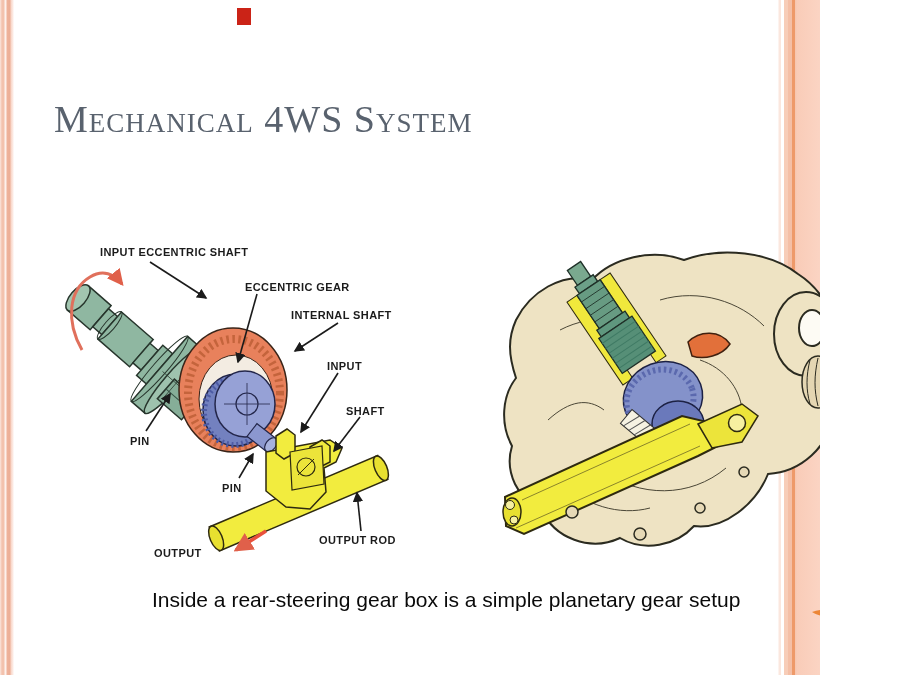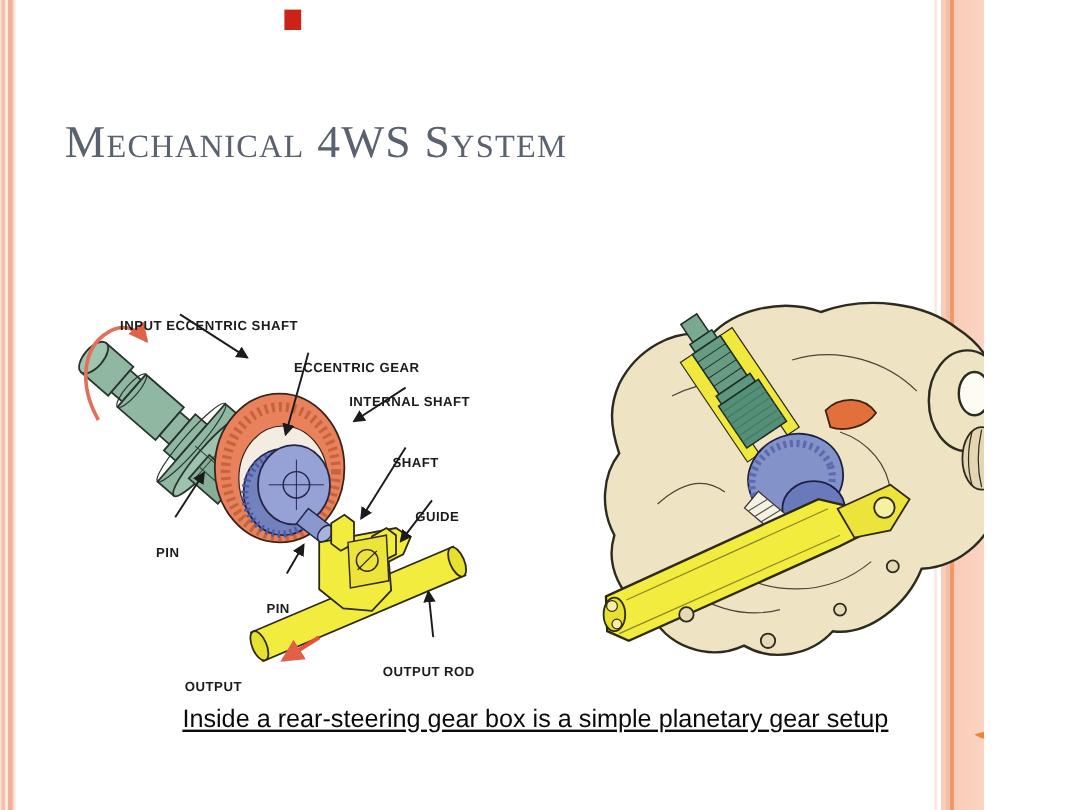--- a/index.html
+++ b/index.html
@@ -27,24 +27,24 @@
   }
   .title{
     position:absolute;left:54px;top:97px;margin:0;white-space:nowrap;
     font-family:"Liberation Serif",serif;font-weight:normal;
     font-variant-caps:small-caps;font-size:38px;line-height:44px;
     letter-spacing:1px;color:#59626e;
   }
   .art{position:absolute;left:0;top:0;width:900px;height:675px;}
   .dlabel{
     position:absolute;font-size:11px;font-weight:bold;color:#1b1b1b;
-    letter-spacing:0.4px;white-space:nowrap;margin-top:20px;
+    letter-spacing:0.4px;white-space:nowrap;
   }
   .caption{
-    position:absolute;left:152px;top:588px;font-size:21px;color:#0a0a0a;white-space:nowrap;text-decoration:underline;
+    position:absolute;left:152px;top:588px;font-size:21px;color:#0a0a0a;white-space:nowrap;
   }
 </style>
 </head>
 <body>
 
 <div class="slide">
 
   <div class="border-left"></div>
   <div class="border-right"></div>
   <div class="page-marker"></div>
@@ -219,21 +219,21 @@
 
     <g fill="#ec8636">
       <path d="M855,569 C841,577 839,597 849,609 C855,600 858,591 857.5,583 C857,576 856.5,572 855,569 Z"></path>
       <path d="M812,612 C824,608 838,609 846,613.5 C836,619 820,617.5 812,612 Z"></path>
     </g>
   </svg>
 
   <div class="dlabel" style="left:100px;top:246px">INPUT ECCENTRIC SHAFT</div>
   <div class="dlabel" style="left:245px;top:281px">ECCENTRIC GEAR</div>
   <div class="dlabel" style="left:291px;top:309px">INTERNAL SHAFT</div>
-  <div class="dlabel" style="left:327px;top:360px">SHAFT</div>
-  <div class="dlabel" style="left:346px;top:405px">GUIDE</div>
+  <div class="dlabel" style="left:327px;top:360px">INPUT</div>
+  <div class="dlabel" style="left:346px;top:405px">SHAFT</div>
   <div class="dlabel" style="left:130px;top:435px">PIN</div>
   <div class="dlabel" style="left:222px;top:482px">PIN</div>
   <div class="dlabel" style="left:154px;top:547px">OUTPUT</div>
   <div class="dlabel" style="left:319px;top:534px">OUTPUT ROD</div>
 
   <div class="caption">Inside a rear-steering gear box is a simple planetary gear setup</div>
 </div>
 
 </body></html>

